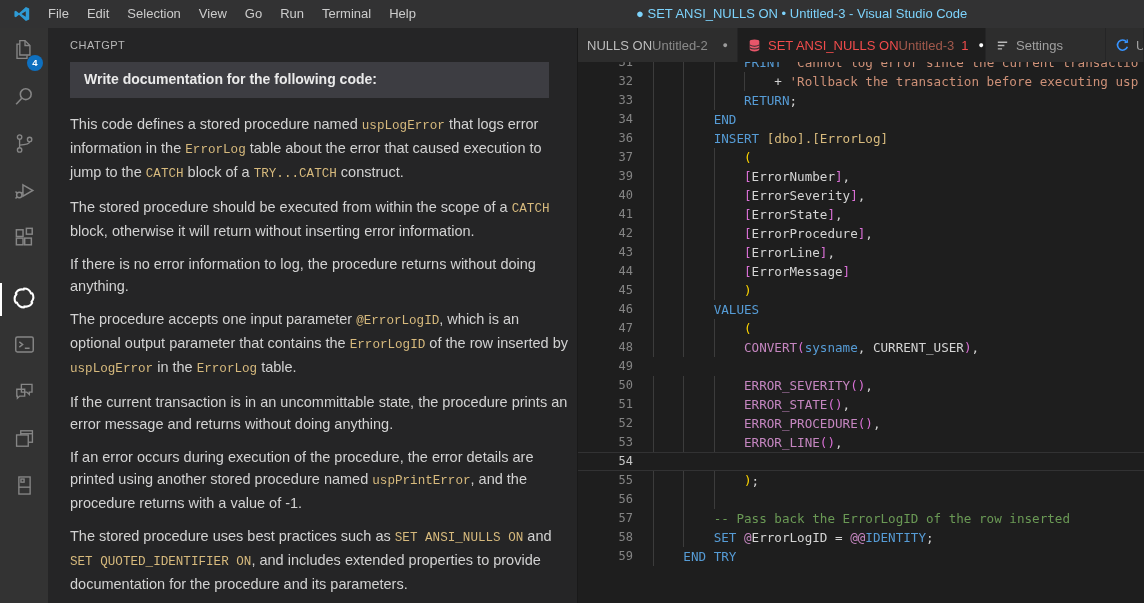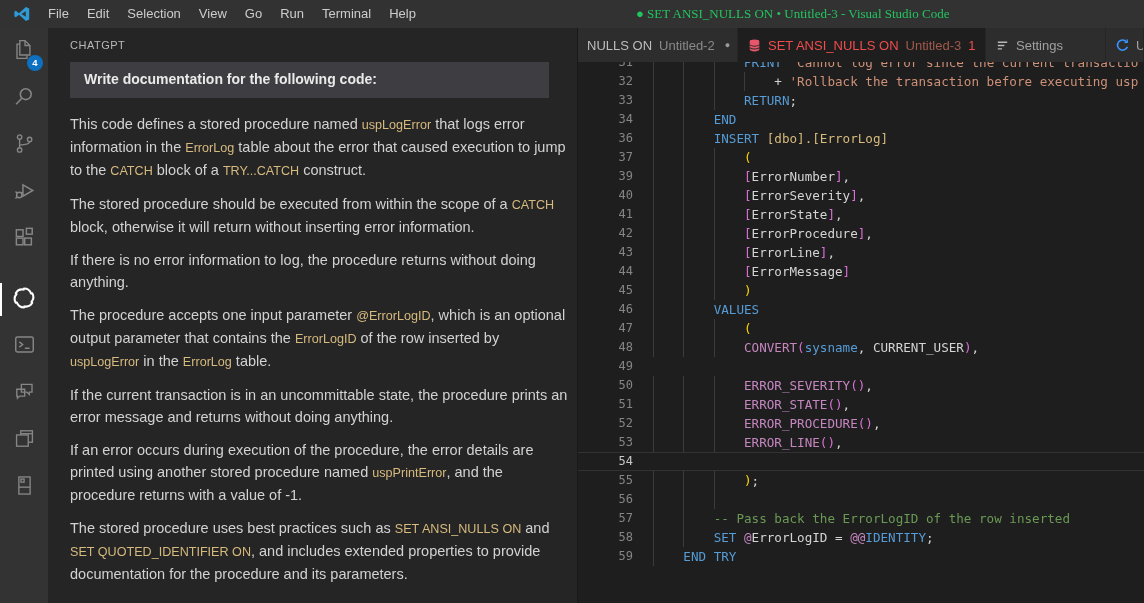--- a/index.html
+++ b/index.html
@@ -5,52 +5,52 @@
   html,body{margin:0;padding:0;background:#1e1e1e;}
   *{box-sizing:border-box;}
   .window{position:relative;width:1144px;height:603px;overflow:hidden;background:#1e1e1e;
           font-family:"Liberation Sans",sans-serif;-webkit-font-smoothing:antialiased;}
 
   
   .titlebar{position:absolute;left:0;top:0;width:1144px;height:28px;background:#323233;
             display:flex;align-items:center;color:#cccccc;font-size:13px;z-index:30;}
   .logo{display:flex;align-items:center;margin:0 8px 0 13px;}
   .menu{padding:0 9px;height:28px;line-height:28px;cursor:default;}
-  .wtitle{position:absolute;left:636px;top:0;height:28px;line-height:28px;font-size:13px;color:#22c55e;white-space:nowrap;font-family:Liberation Serif, serif;}
+  .wtitle{position:absolute;left:636px;top:0;height:28px;line-height:28px;font-size:13px;color:#7dd3fc;white-space:nowrap;}
 
   
   .activitybar{position:absolute;left:0;top:28px;width:48px;height:575px;background:#333333;
                display:flex;flex-direction:column;align-items:center;z-index:20;}
   .act{position:relative;width:48px;height:47px;display:flex;align-items:center;justify-content:center;color:#868686;}
   .act.gap{margin-top:13px;}
   .act.active{color:#ffffff;}
   .act.active::before{content:"";position:absolute;left:0;top:7px;bottom:7px;width:2px;background:#ffffff;}
   .badge{position:absolute;right:5px;bottom:4px;background:#0e70c0;color:#fff;border-radius:50%;
          width:16px;height:16px;font-size:9.5px;line-height:16px;text-align:center;font-weight:bold;}
 
   
   .sidebar{position:absolute;left:48px;top:28px;width:529px;height:575px;background:#252526;overflow:hidden;}
   .sb-header{padding:11px 0 0 22px;font-size:11px;letter-spacing:.5px;color:#b8b8b8;}
   .prompt{margin:11px 28px 0 22px;background:#3d3d42;padding:9px 14px 11px;font-size:14px;
           font-weight:bold;color:#eaeaea;}
   .answer{margin:15px 6px 0 22px;font-size:14.5px;line-height:22px;color:#d2d2d2;}
   .answer p{margin:0 0 11px 0;}
-  .answer code{font-family:Liberation Sans, sans-serif;font-size:12.6px;color:#d7ba7d;}
+  .answer code{font-family:Liberation Mono, monospace;font-size:12.6px;color:#d7ba7d;}
 
   
   .editor{position:absolute;left:577px;top:28px;width:567px;height:575px;background:#1e1e1e;border-left:1px solid #191919;}
   .tabs{position:absolute;left:0;top:0;right:0;height:34px;background:#ef4444;display:flex;}
   .tab{height:34px;display:flex;align-items:center;background:#2d2d2d;border-right:1px solid #252526;
        padding:0 9px;font-size:13px;white-space:nowrap;overflow:hidden;flex:0 0 auto;cursor:default;}
   .tab.active{background:#1e1e1e;}
   .t-icon{display:flex;align-items:center;margin-right:6px;}
   .t-pre{color:#bdbdbd;}
   .t-label{color:#a0a0a0;}
   .tab.active .t-label{color:#f14c4c;}
-  .t-name{color:#8a8a8a;margin-left:7px;}
+  .t-name{color:#8a8a8a;}
   .tab.active .t-name{color:#a2594c;}
   .t-badge{color:#f14c4c;margin-left:7px;}
   .t-dot{margin-left:auto;padding-left:10px;color:#9b9b9b;font-size:9px;}
   .tab.active .t-dot{color:#ffffff;}
 
   .code{position:absolute;left:0;top:34px;right:0;bottom:0;overflow:hidden;
         font-family:"DejaVu Sans Mono",monospace;font-size:12.6px;}
   .codelines{margin-top:-9px;}
   .cline{display:flex;height:19px;line-height:19px;white-space:pre;}
   .lnum{flex:0 0 55px;text-align:right;color:#858585;font-size:12px;}

